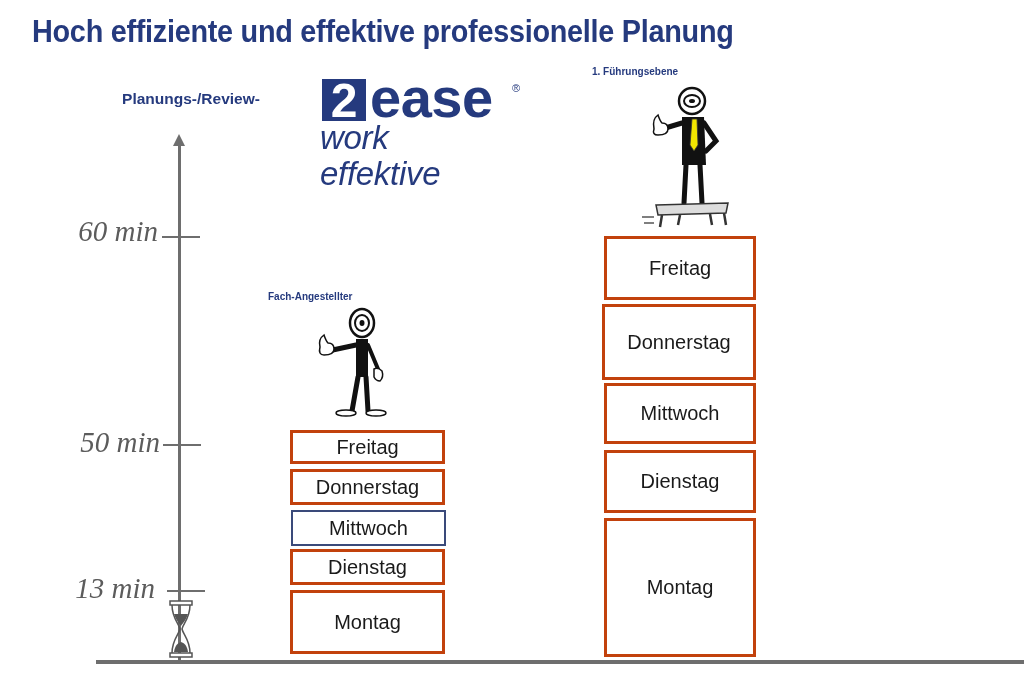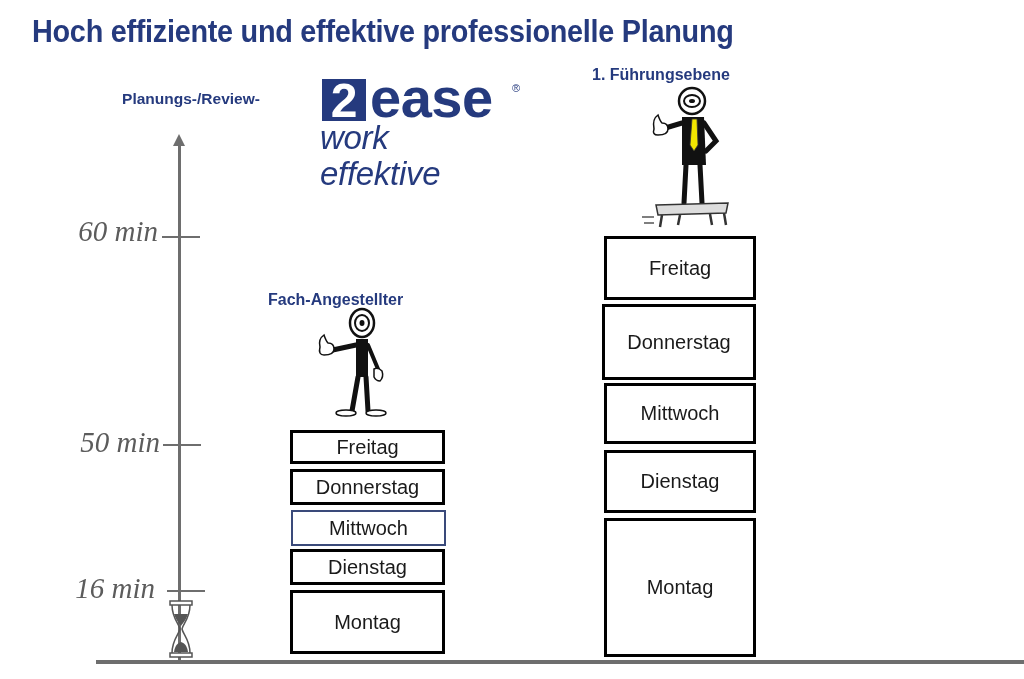--- a/index.html
+++ b/index.html
@@ -9,22 +9,22 @@
     .axis-label { left: 82px; top: 88px; width: 218px; text-align: center; font-size: 15.5px; font-weight: bold; color: #253a7e; line-height: 21px; }
     .axis-line { left: 178px; top: 142px; width: 3px; height: 522px; background: #6e6e6e; }
     .axis-arrow { left: 173px; top: 134px; width: 0; height: 0; border-left: 6px solid transparent; border-right: 6px solid transparent; border-bottom: 12px solid #6e6e6e; }
     .tick { width: 38px; height: 2px; background: #6e6e6e; }
     .tick-label { font-size: 29px; font-style: italic; color: #5c5c5c; white-space: nowrap; text-align: right; width: 150px; font-family: Liberation Serif, serif; }
     .baseline { left: 96px; top: 660px; width: 928px; height: 4px; background: #6e6e6e; }
     .logo-box { left: 322px; top: 79px; width: 44px; height: 42px; background: #253a7e; color: #ffffff; font-weight: bold; font-size: 48px; line-height: 44px; text-align: center; }
     .logo-ease { left: 370px; top: 70px; font-size: 56px; font-weight: bold; color: #253a7e; line-height: 56px; letter-spacing: -0.5px; }
     .logo-reg { left: 512px; top: 82px; font-size: 11px; color: #253a7e; }
     .logo-sub { left: 320px; top: 120px; font-size: 33px; font-style: italic; color: #253a7e; line-height: 36px; letter-spacing: -0.3px; }
-    .role { font-size: 16px; font-weight: bold; color: #253a7e; white-space: nowrap; }
-    .day { box-sizing: border-box; border: 3px solid #000000; background: #ffffff; display: flex; align-items: center; justify-content: center; font-size: 20px; color: #1a1a1a; }
+    .role { font-size: 10px; font-weight: bold; color: #253a7e; white-space: nowrap; }
+    .day { box-sizing: border-box; border: 3px solid #c2410c; background: #ffffff; display: flex; align-items: center; justify-content: center; font-size: 20px; color: #1a1a1a; }
     .day.blue { border: 2px solid #3a4a7a; }
   </style>
 </head>
 <body>
 
 <div class="abs title">Hoch effiziente und effektive professionelle Planung</div>
 
 <div class="abs axis-label">
   <div>Planungs-/Review-</div>
 </div>
@@ -32,21 +32,21 @@
 <div class="abs axis-arrow"></div>
 <div class="abs axis-line"></div>
 
 <div class="abs tick" style="left:162px; top:236px;"></div>
 <div class="abs tick-label" style="left:8px; top:215px;">60 min</div>
 
 <div class="abs tick" style="left:163px; top:444px;"></div>
 <div class="abs tick-label" style="left:10px; top:426px;">50 min</div>
 
 <div class="abs tick" style="left:167px; top:590px;"></div>
-<div class="abs tick-label" style="left:5px; top:572px;">16 min</div>
+<div class="abs tick-label" style="left:5px; top:572px;">13 min</div>
 
 <div class="abs" style="left:168px; top:600px; width:26px; height:58px;">
   <svg width="26" height="58" viewBox="0 0 26 58">
     <rect x="2" y="1" width="22" height="4" fill="#ffffff" stroke="#555" stroke-width="1.5"></rect>
     <rect x="2" y="53" width="22" height="4" fill="#ffffff" stroke="#555" stroke-width="1.5"></rect>
     <path d="M4 5 C4 18, 11 24, 12 29 C11 34, 4 40, 4 53 M22 5 C22 18, 15 24, 14 29 C15 34, 22 40, 22 53" fill="none" stroke="#555" stroke-width="1.5"></path>
     <path d="M6 14 L20 14 C18 20, 15 23, 13 26 C11 23, 8 20, 6 14 Z" fill="#555"></path>
     <path d="M6 52 C7 45, 10 43, 13 42 C16 43, 19 45, 20 52 Z" fill="#555"></path>
   </svg>
 </div>

